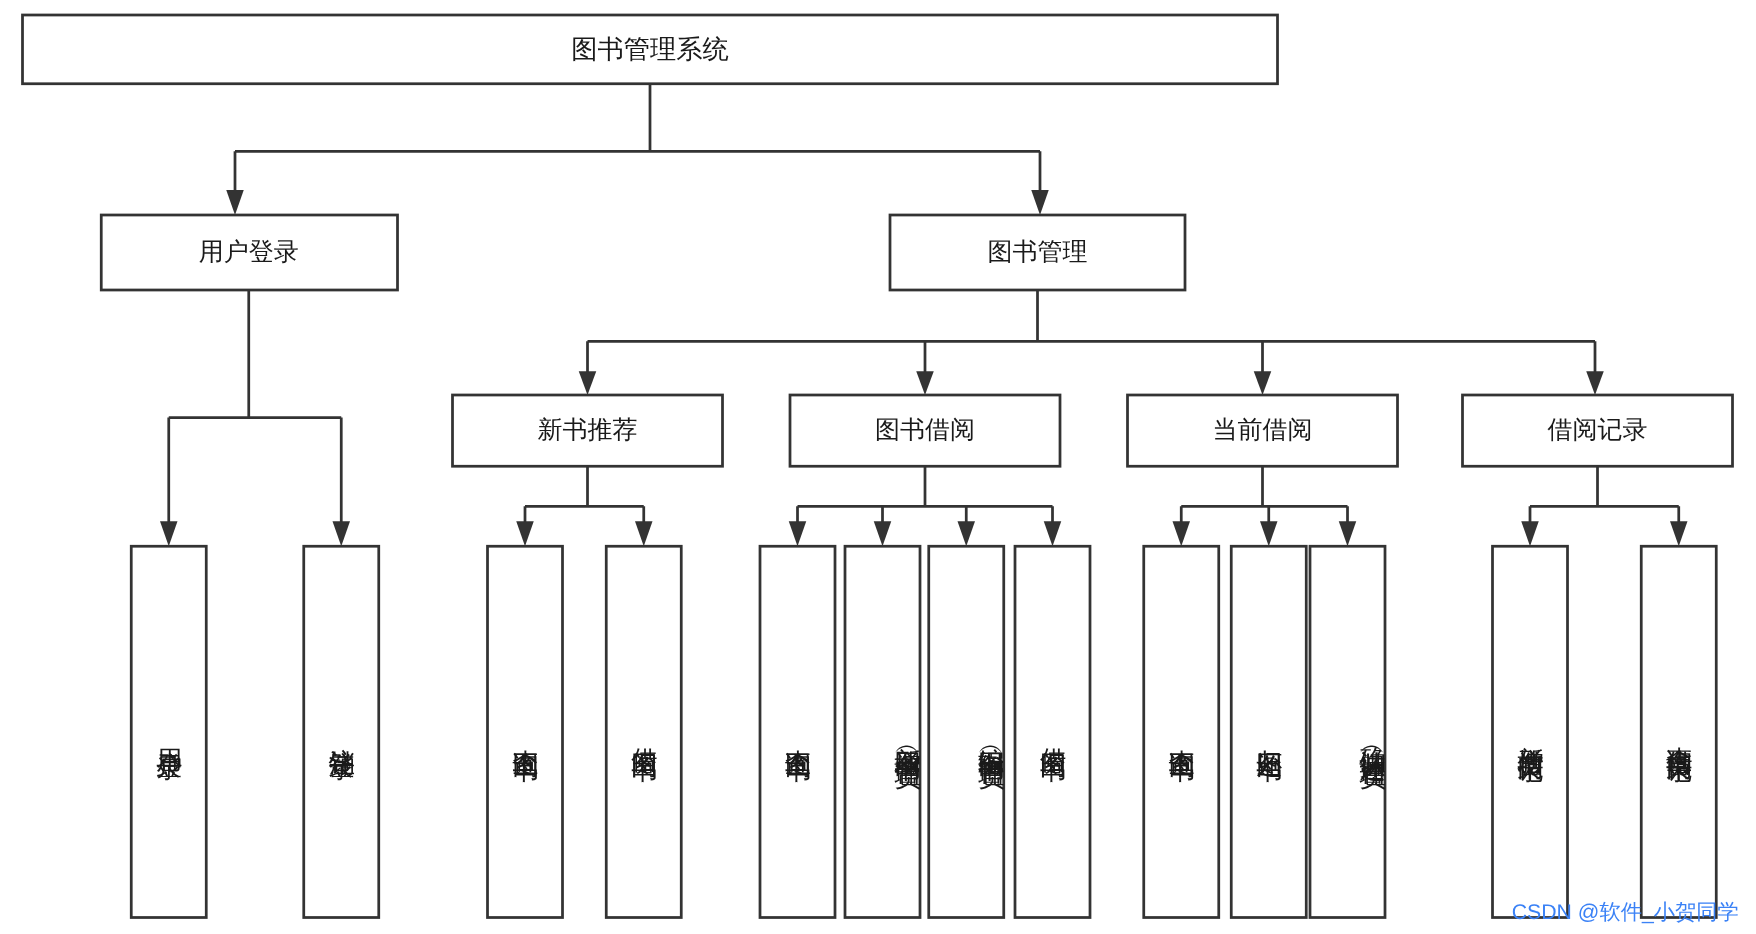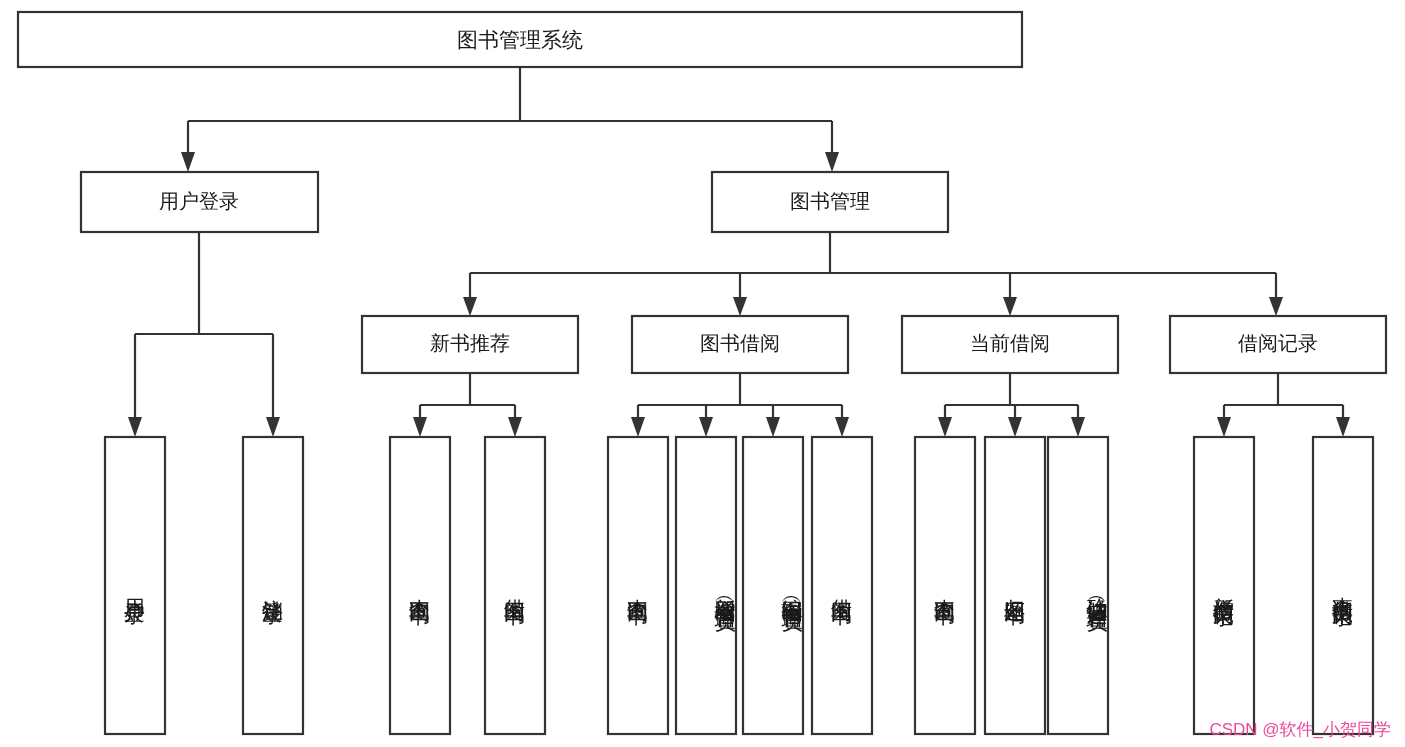--- a/index.html
+++ b/index.html
@@ -70,21 +70,21 @@
     align-items: center;
     justify-content: center;
     pointer-events: none;
   }
   .watermark {
     position: absolute;
     right: 14px;
     bottom: 6px;
     font-family: "Liberation Sans", "DejaVu Sans", sans-serif;
     font-size: 17px;
-    color: #ec4899;
+    color: #3b82f6;
     white-space: nowrap;
     user-select: none;
   }
 </style>
 </head>
 <body>
 
 <div id="diagram-root">
 
   <svg class="flow" viewBox="0 0 1405 747">

